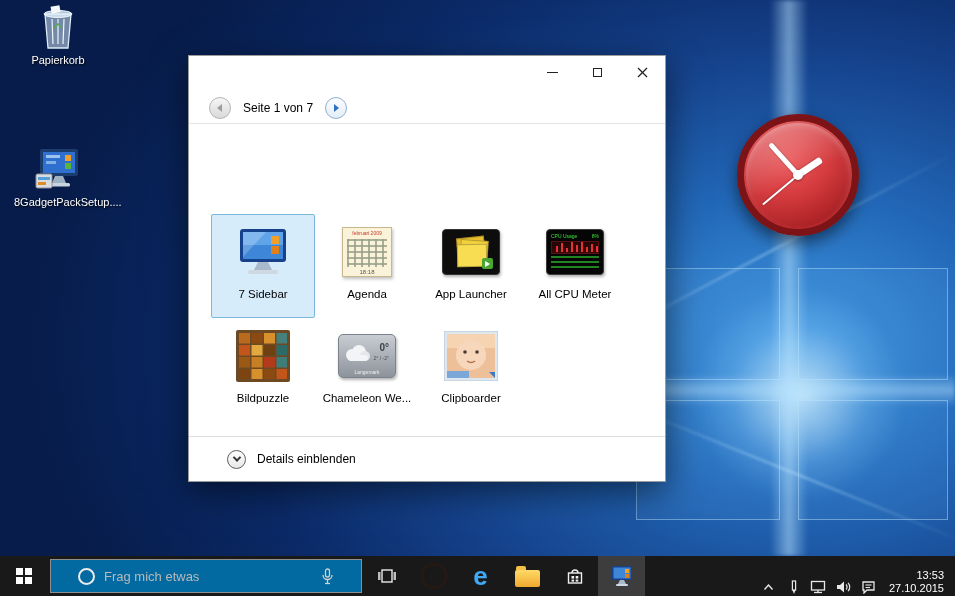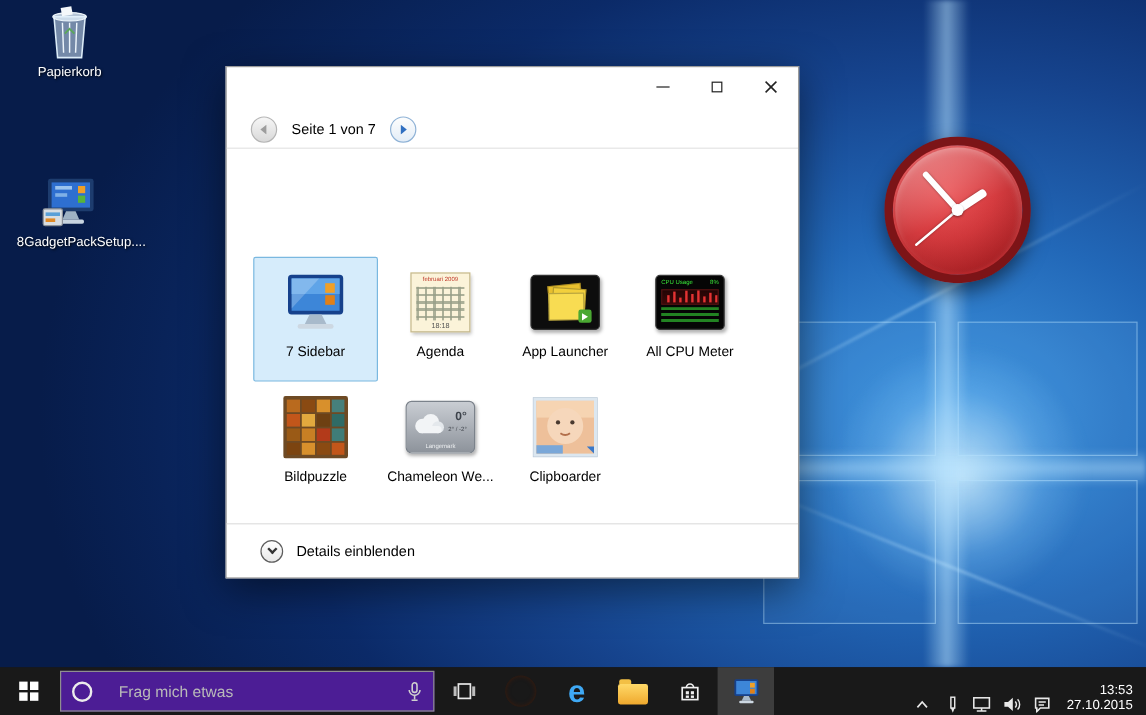--- a/index.html
+++ b/index.html
@@ -123,35 +123,35 @@
 
   .cs-ic { width:58px; height:40px; background:#0a0a0a; border:1px solid #555; border-radius:3px;
     box-shadow:1px 2px 3px rgba(0,0,0,.3); }
   .cs-time { color:#ff2d2d; font-family:"DejaVu Sans Mono",monospace; font-size:7px; text-align:center;
     margin-top:6px; text-shadow:0 0 3px rgba(255,45,45,.8); }
   .cs-bar { margin-top:5px; display:flex; justify-content:center; align-items:center; gap:3px; }
   .cs-lock { color:#ddd; font-size:4.5px; }
   .cs-onoff { color:#fff; background:#c41414; font-size:4.5px; padding:1px 2px; border-radius:1px; }
 
   .footer { position:absolute; left:0; right:0; bottom:0; height:45px; border-top:1px solid #dfdfdf;
-    display:flex; align-items:center; padding-left:28px; gap:11px; background:#fff; }
+    display:flex; align-items:center; padding-left:38px; gap:11px; background:#fff; }
   .details-btn { width:19px; height:19px; border-radius:50%; border:1px solid #5f5f5f;
     background:linear-gradient(#fefefe,#e8e8e8); display:flex; align-items:center; justify-content:center; }
   .chev-down { width:6px; height:6px; border-right:2px solid #333; border-bottom:2px solid #333;
     transform:rotate(45deg) translate(-1px,-1px); }
 
   
   .taskbar { position:absolute; left:0; bottom:0; width:955px; height:40px; background:#191919;
     display:flex; align-items:stretch; }
   .tb-btn { display:flex; align-items:center; justify-content:center; }
   .start-btn { width:48px; }
   .win-glyph { width:16px; height:16px; display:grid; grid-template-columns:1fr 1fr; grid-template-rows:1fr 1fr; gap:2px; }
   .win-glyph b { background:#fff; }
-  .tb-search { width:312px; margin:3px 2px; border:1px solid #8f8f8f; background:#4c1d95;
-    display:flex; align-items:center; padding:0 9px; gap:22px; }
+  .tb-search { width:312px; margin:3px 2px; border:1px solid #8f8f8f; background:#0369a1;
+    display:flex; align-items:center; padding:0 27px; gap:9px; }
   .cortana-ring { width:17px; height:17px; border:2px solid #ececec; border-radius:50%; flex:none; }
   .tb-search input { flex:1; background:transparent; border:none; outline:none; color:#d8d8d8; font-size:13px;
     font-family:"Liberation Sans",sans-serif; min-width:0; }
   .tb-search input::placeholder { color:#b9b9b9; }
   .tb-taskview { width:46px; }
   .tb-app { width:47px; }
   .tb-app.active { background:#3d3d3d; }
   .ff-icon { width:26px; height:26px; border-radius:50%;
     background:radial-gradient(circle at 48% 45%, #5aabे8 0 6px, rgba(0,0,0,0) 7px),
                radial-gradient(circle at 48% 45%, #4fa3e0 0 6px, rgba(0,0,0,0) 7px),

